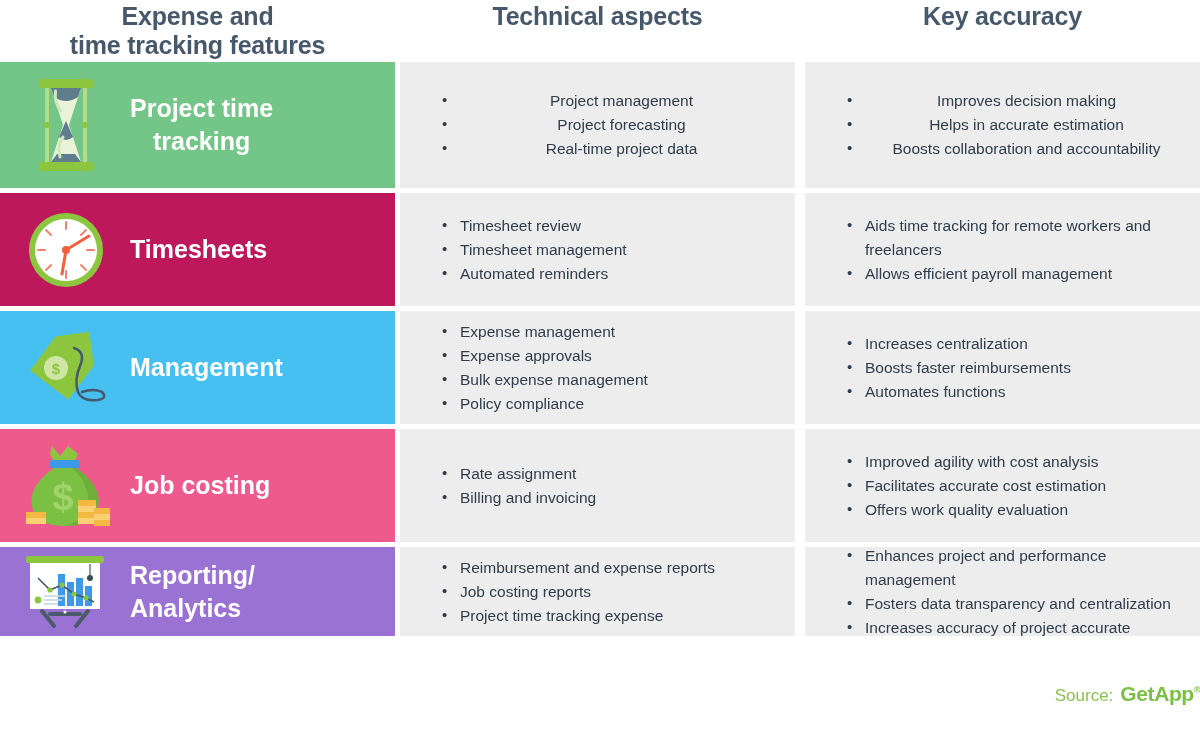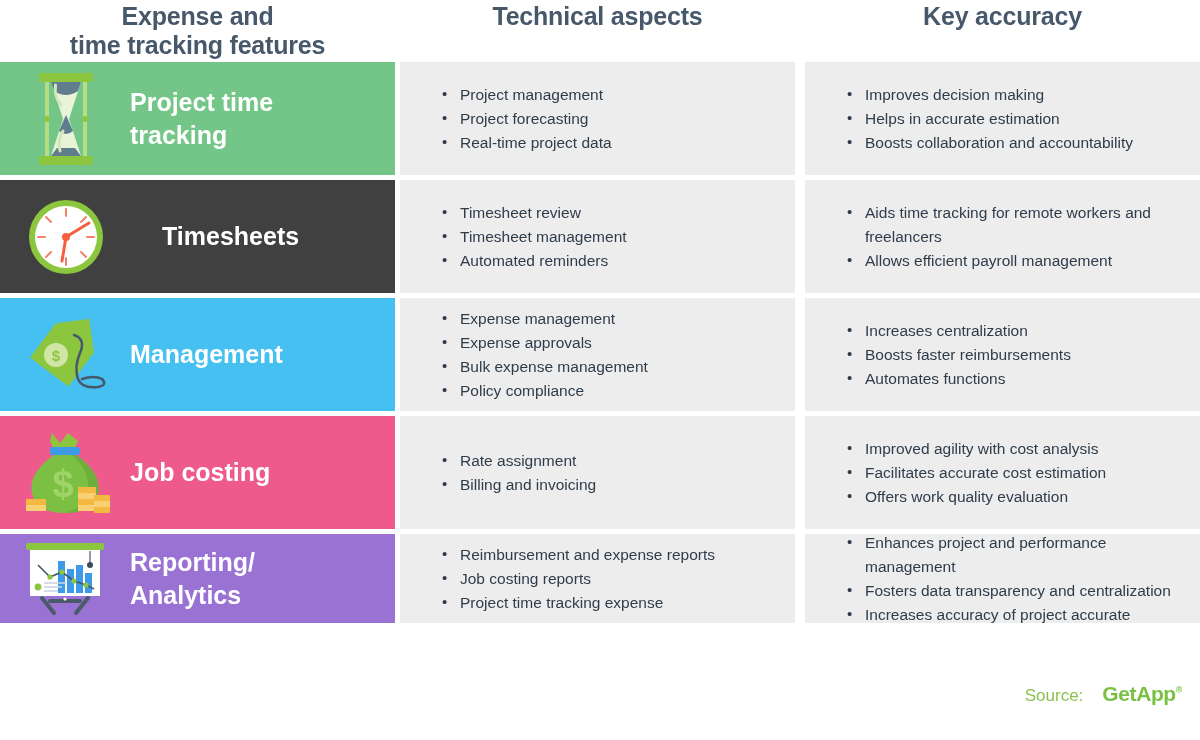--- a/index.html
+++ b/index.html
@@ -103,35 +103,35 @@
   .list-cell li::before {
     content: "\2022";
     position: absolute;
     left: -6px;
     top: -1px;
     font-size: 15px;
     color: #2f3c4a;
   }
 
   
-  .row.r1 { height: 113px; }
+  .row.r1 { height: 126px; text-align: center; }
   .row.r2 { height: 113px; }
   .row.r3 { height: 113px; }
   .row.r4 { height: 113px; }
   .row.r5 { height: 89px; }
 
   
   .footer {
     position: absolute;
-    right: 18px;
+    right: 0;
     top: 682px;
     display: flex;
     align-items: baseline;
     justify-content: flex-end;
-    gap: 19px;
+    gap: 7px;
   }
   .src-label {
     font-size: 17px;
     color: #8cc152;
   }
   .src-brand {
     font-size: 21px;
     font-weight: bold;
     color: #7ac043;
     letter-spacing: -0.4px;
@@ -197,21 +197,21 @@
       <div class="list-cell wide">
         <ul>
           <li>Improves decision making</li>
           <li>Helps in accurate estimation</li>
           <li>Boosts collaboration and accountability</li>
         </ul>
       </div>
     </div>
 
     <div class="row r2">
-      <div class="feature-cell" style="background:#404040;gap:32px;">
+      <div class="feature-cell" style="background:#be185d;">
         <div class="feature-icon">
           <svg width="84" height="84" viewBox="0 0 84 84" aria-hidden="true">
             <circle cx="42" cy="42" r="37" fill="#8cc63f"></circle>
             <circle cx="42" cy="42" r="31" fill="#ffffff"></circle>
             <g stroke="#f4806a" stroke-width="2" stroke-linecap="round">
               <line x1="42" y1="14" x2="42" y2="21"></line>
               <line x1="42" y1="63" x2="42" y2="70"></line>
               <line x1="14" y1="42" x2="21" y2="42"></line>
               <line x1="63" y1="42" x2="70" y2="42"></line>
               <line x1="22" y1="22" x2="27" y2="27"></line>

